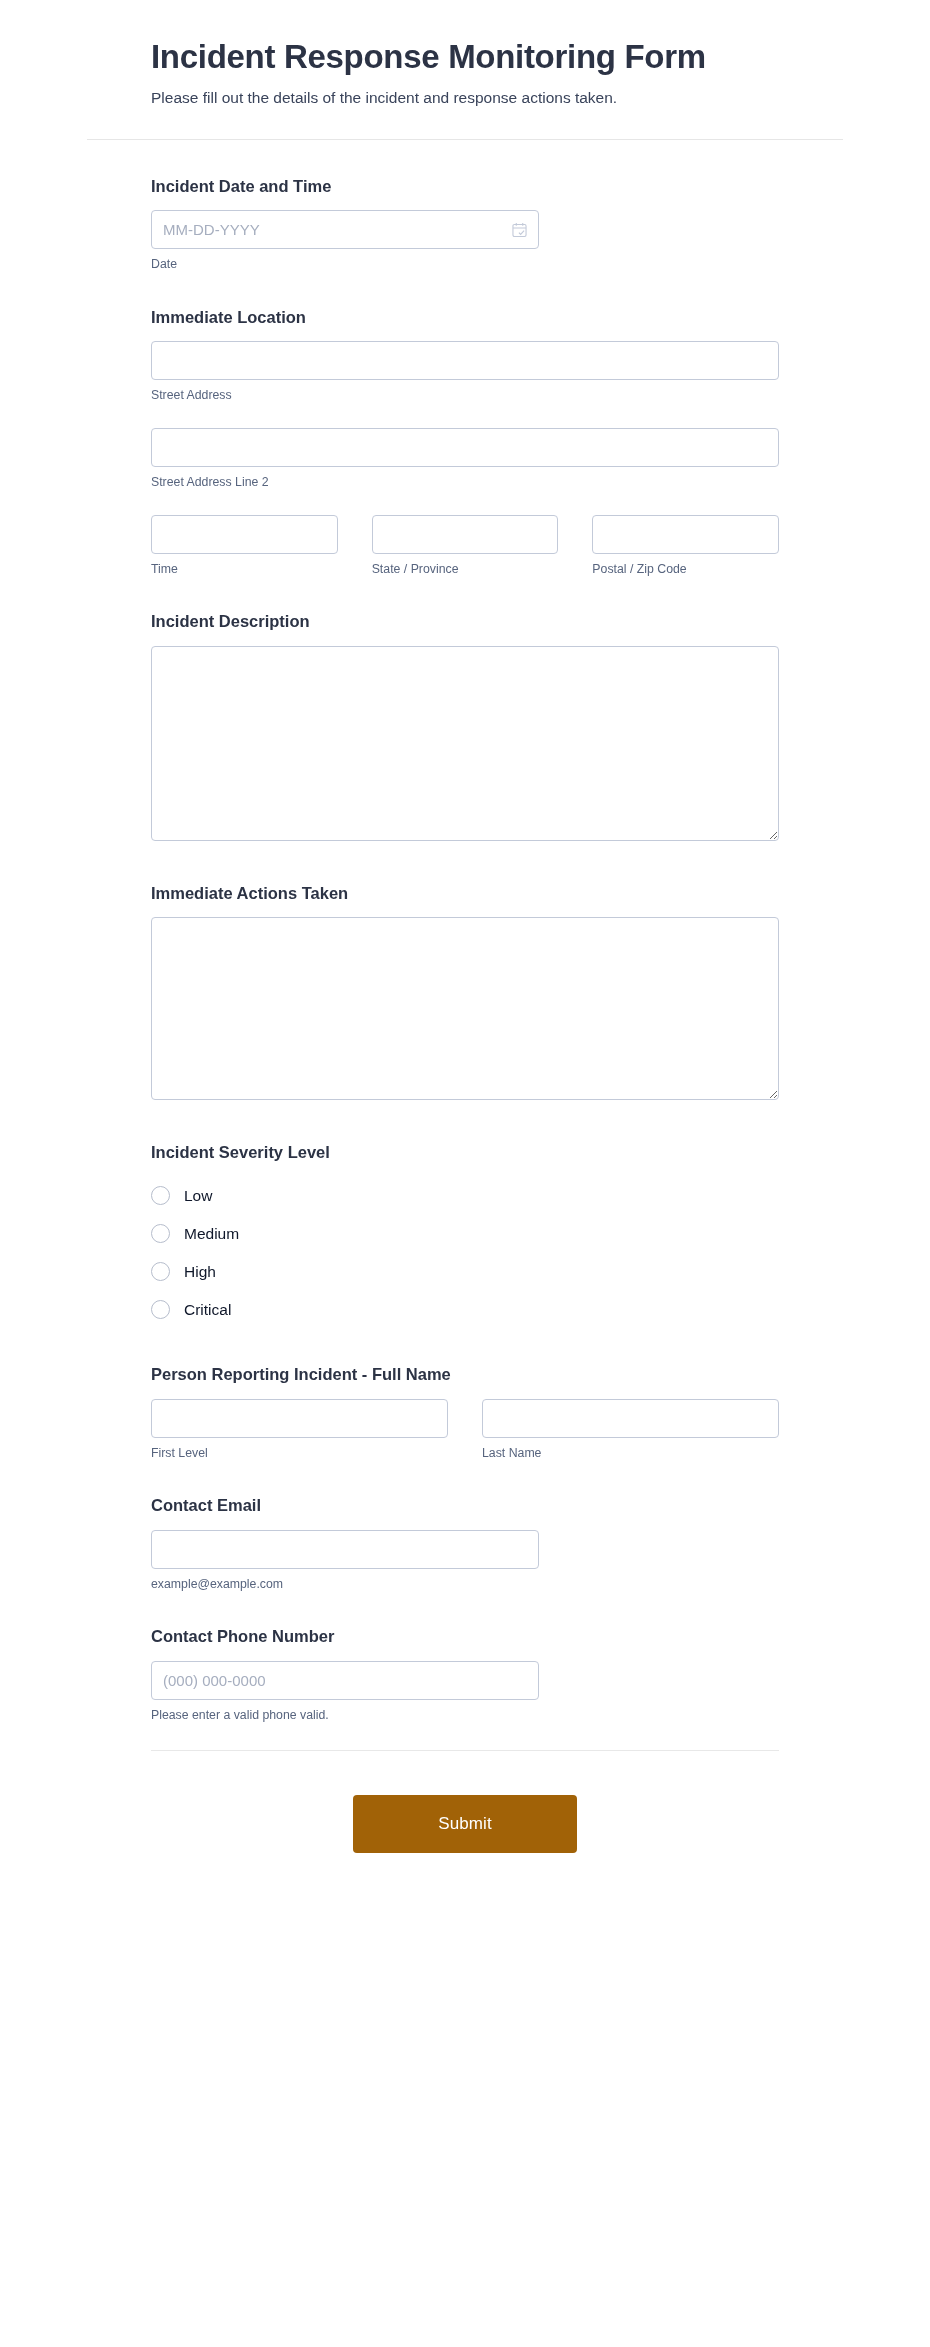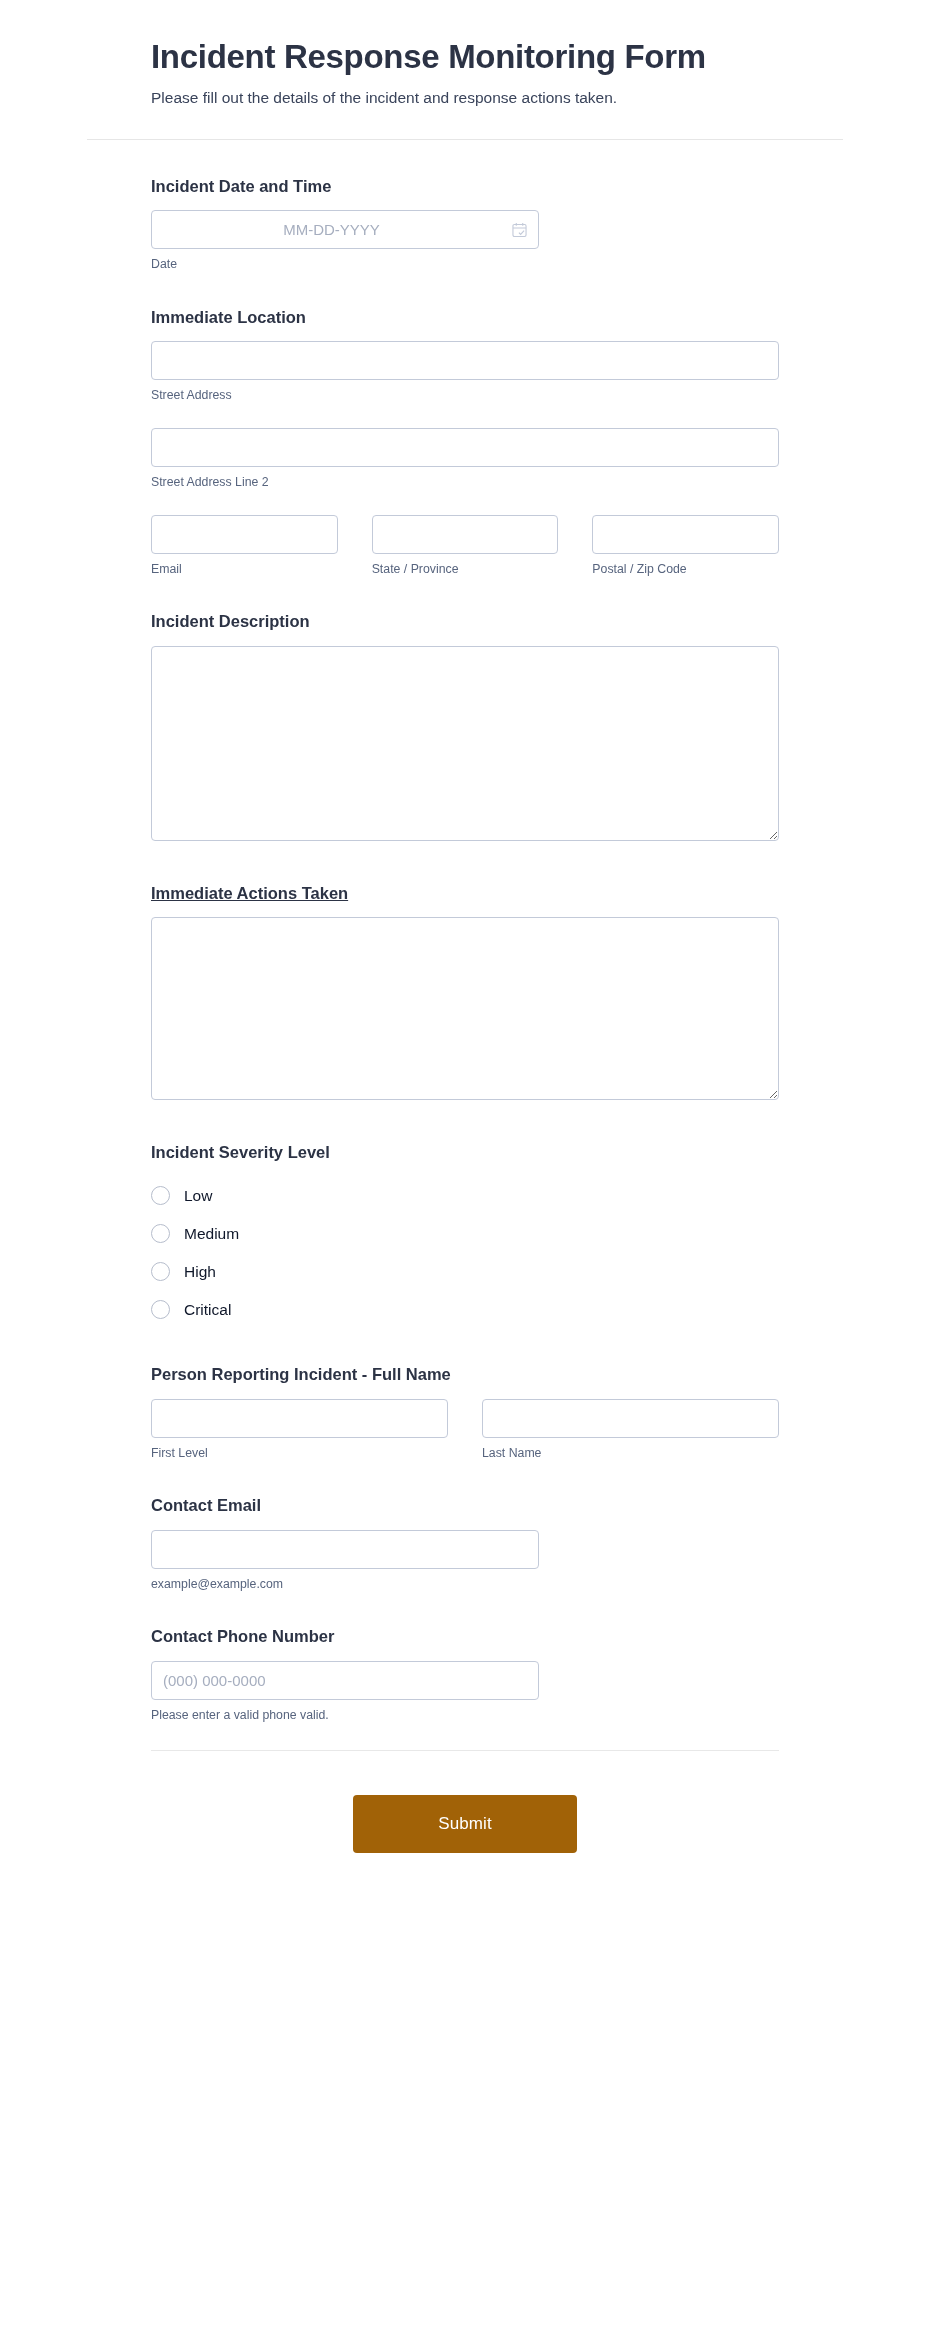--- a/index.html
+++ b/index.html
@@ -86,21 +86,21 @@
     font-size: 15px;
     color: #2c3345;
     padding: 9px 11px;
     outline: none;
     resize: vertical;
     overflow: auto;
   }
 
   
   .date-wrap { position: relative; width: 388px; }
-  .date-wrap .txt-input { padding-right: 38px; text-align: center; }
+  .date-wrap .txt-input { padding-right: 38px; }
   .calendar-icon {
     position: absolute;
     right: 11px;
     top: 50%;
     transform: translateY(-50%);
     width: 17px;
     height: 17px;
     pointer-events: none;
     color: #c3cad9;
   }
@@ -213,39 +213,39 @@
       </div>
 
       <div style="margin-top:24px;">
         <input class="txt-input" type="text" style="">
         <span class="sub-label">Street Address Line 2</span>
       </div>
 
       <div class="addr-triple">
         <div class="cell">
           <input class="txt-input" type="text" style="">
-          <span class="sub-label">Email</span>
+          <span class="sub-label">Time</span>
         </div>
         <div class="cell">
           <input class="txt-input" type="text" style="">
           <span class="sub-label">State / Province</span>
         </div>
         <div class="cell">
           <input class="txt-input" type="text" style="">
           <span class="sub-label">Postal / Zip Code</span>
         </div>
       </div>
     </div>
 
     <div class="field-block" style="margin-bottom:42px;">
       <label class="field-label">Incident Description</label>
       <textarea class="txt-area" style="height: 195px;"></textarea>
     </div>
 
-    <div class="field-block" style="margin-bottom:42px;text-decoration:underline;">
+    <div class="field-block" style="margin-bottom:42px;">
       <label class="field-label">Immediate Actions Taken</label>
       <textarea class="txt-area" style="height: 183px;"></textarea>
     </div>
 
     <div class="field-block" style="margin-bottom:36px;">
       <label class="field-label">Incident Severity Level</label>
       <div class="radio-list">
         <div class="radio-row">
           <span class="radio-mark"></span>
           <span class="radio-text">Low</span>

